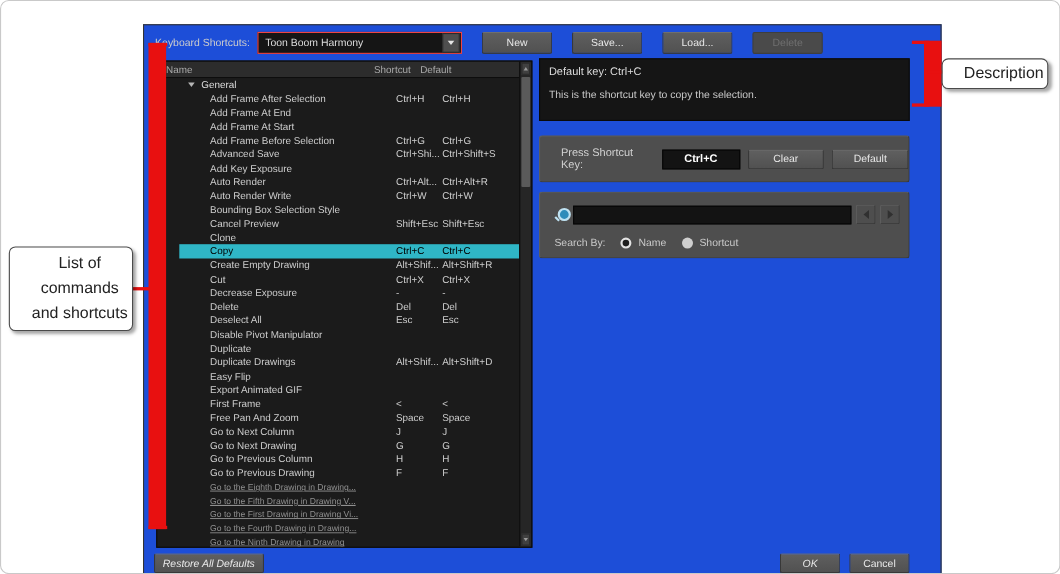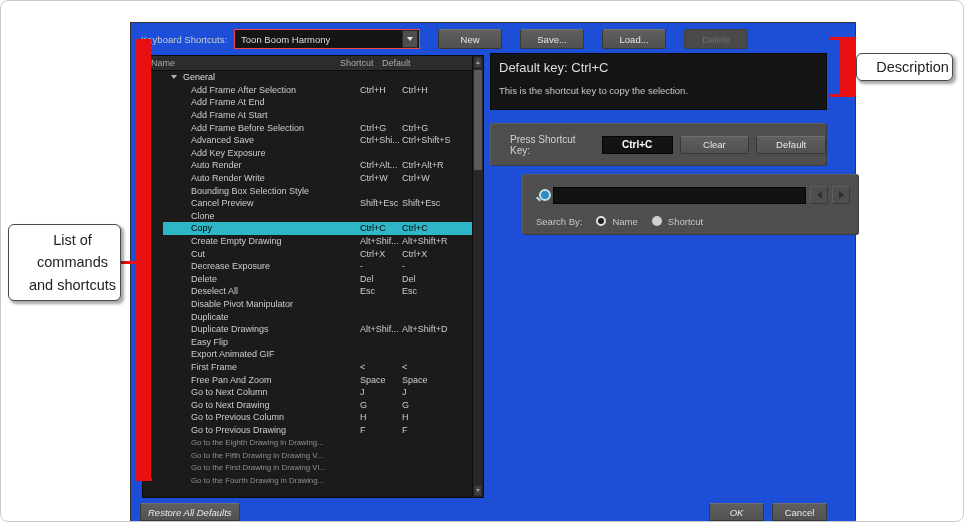--- a/index.html
+++ b/index.html
@@ -30,43 +30,43 @@
   .h-def { flex:1; }
   .rows { position:absolute; left:0; top:15px; right:11px; bottom:0; overflow:hidden;padding-left:20px; }
   .row { height:12.6px; display:flex; align-items:center; font-size:9px; color:#cdcdcd; white-space:nowrap; }
   .row.group { color:#dddddd; }
   .row .tri { width:0; height:0; border-left:3.5px solid transparent; border-right:3.5px solid transparent; border-top:4px solid #b5b5b5; margin-left:8px; margin-right:6px; }
   .row .g-name { flex:1; }
   .c-name { width:197px; padding-left:28px; overflow:hidden; text-overflow:ellipsis; }
   .c-short { width:42px; }
   .c-def { flex:1; }
   .row.selected { background:#2fb6c6; color:#000000; }
-  .row.small { font-size:7.8px; color:#909090; }
+  .row.small { font-size:7.8px; color:#909090;text-decoration:underline; }
 
   
   .vscroll { position:absolute; top:0; right:0; bottom:0; width:11px; background:#262626; border-left:1px solid #0d0d0d; }
   .scroll-btn { position:absolute; left:1px; right:1px; height:11px; background:#404040; border:1px solid #2a2a2a; display:flex; align-items:center; justify-content:center; }
   .scroll-btn.up { top:1px; }
   .scroll-btn.down { bottom:1px; }
   .tri-up-s { width:0; height:0; border-left:2.5px solid transparent; border-right:2.5px solid transparent; border-bottom:3px solid #9a9a9a; }
   .tri-down-s { width:0; height:0; border-left:2.5px solid transparent; border-right:2.5px solid transparent; border-top:3px solid #9a9a9a; }
   .scroll-thumb { position:absolute; left:1px; right:1px; top:14px; height:100px; background:#5a5a5a; border-radius:1px; }
 
   
   .desc-box { position:absolute; left:359px; top:30px; width:337px; height:57px; background:#151515; border:1px solid #0a0a0a; padding:6px 8px; }
-  .desc-line1 { color:#dedede; font-size:13px; }
+  .desc-line1 { color:#dedede; font-size:10px; }
   .desc-line2 { color:#c9c9c9; font-size:9.5px; margin-top:10px; }
 
   .groupbox { position:absolute; left:359px; width:337px; background:#4e4e4e; border:1px solid #5d5d5d; border-bottom-color:#3a3a3a; border-right-color:#3a3a3a; border-radius:3px; }
   .shortcut-group { top:100px; height:43px; display:flex; align-items:center; }
   .sg-label { color:#d2d2d2; font-size:10px; margin-left:19px; }
   .key-field { width:72px; height:18px; background:#131313; border:1px solid #060606; color:#ffffff; font-size:10px; font-weight:bold; display:flex; align-items:center; justify-content:center; margin-left:5px; }
   .shortcut-group .btn { width:71px; height:18px; margin-left:7px; }
 
-  .search-group { top:151px; height:61px;margin-left:32px; }
+  .search-group { top:151px; height:61px; }
   .search-row { position:absolute; left:0; top:11px; right:0; height:18px; display:flex; align-items:center; }
   .mag { position:relative; width:13px; height:13px; margin-left:13px; margin-right:4px; }
   .mag::before { content:""; position:absolute; left:3px; top:0; width:8px; height:8px; border:2px solid #bfe2f2; background:#2f8cba; border-radius:50%; }
   .mag::after { content:""; position:absolute; left:0px; top:9px; width:5px; height:2px; background:#bfe2f2; transform:rotate(45deg); }
   .search-input { flex:1; height:17px; background:#131313; border:1px solid #060606; color:#dddddd; font-size:9.5px; padding:0 4px; outline:none; font-family:"Liberation Sans", sans-serif; }
   .nav-btn { width:18px; height:18px; margin-left:4px; background:#4e4e4e; border:1px solid #5d5d5d; border-bottom-color:#3a3a3a; border-right-color:#3a3a3a; border-radius:2px; display:flex; align-items:center; justify-content:center; }
   .nav-btn:last-child { margin-right:8px; }
   .tri-left { width:0; height:0; border-top:4px solid transparent; border-bottom:4px solid transparent; border-right:5px solid #303030; }
   .tri-right { width:0; height:0; border-top:4px solid transparent; border-bottom:4px solid transparent; border-left:5px solid #303030; }
   .searchby-row { position:absolute; left:0; top:38px; right:0; height:16px; display:flex; align-items:center; color:#c9c9c9; font-size:9.5px; }
@@ -282,20 +282,25 @@
           <div class="row small">
             <span class="c-name">Go to the First Drawing in Drawing Vi...</span>
             <span class="c-short"></span>
             <span class="c-def"></span>
           </div>
           <div class="row small">
             <span class="c-name">Go to the Fourth Drawing in Drawing...</span>
             <span class="c-short"></span>
             <span class="c-def"></span>
           </div>
+          <div class="row small">
+            <span class="c-name">Go to the Ninth Drawing in Drawing</span>
+            <span class="c-short"></span>
+            <span class="c-def"></span>
+          </div>
         </div>
       <div class="vscroll">
         <div class="scroll-btn up">
             <span class="tri-up-s"></span>
           </div>
         <div class="scroll-thumb"></div>
         <div class="scroll-btn down">
             <span class="tri-down-s"></span>
           </div>
       </div>

